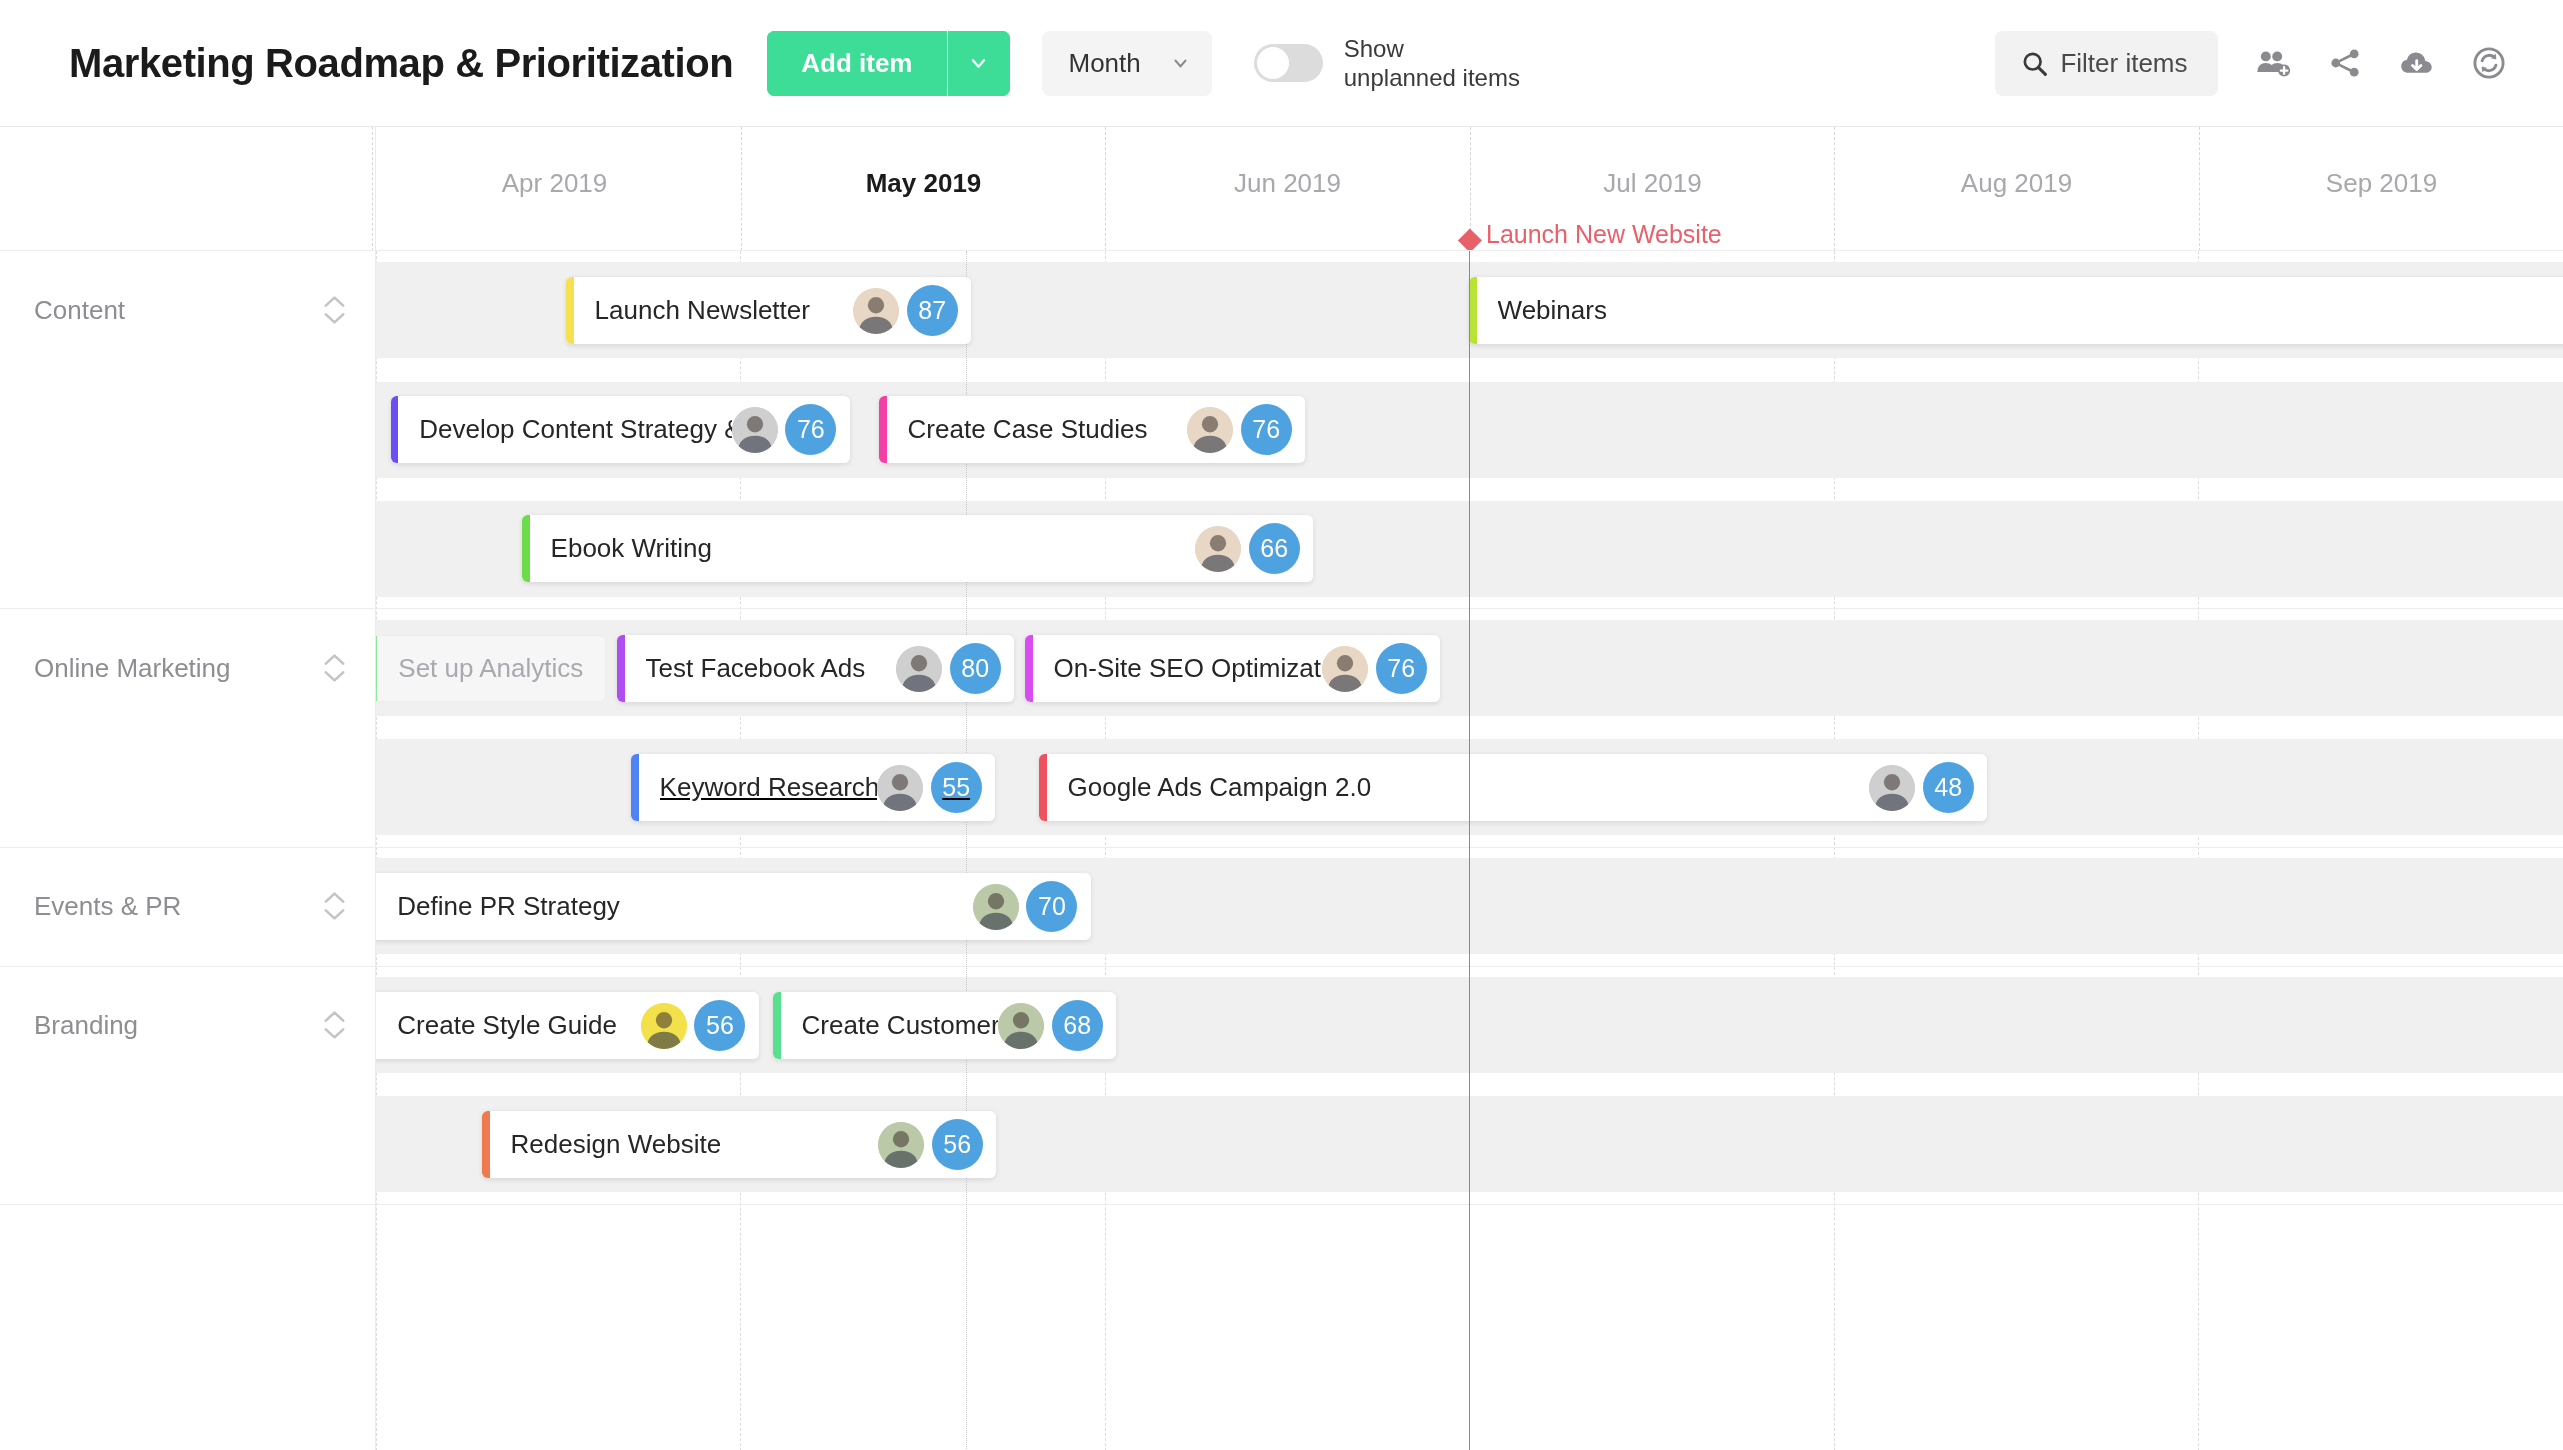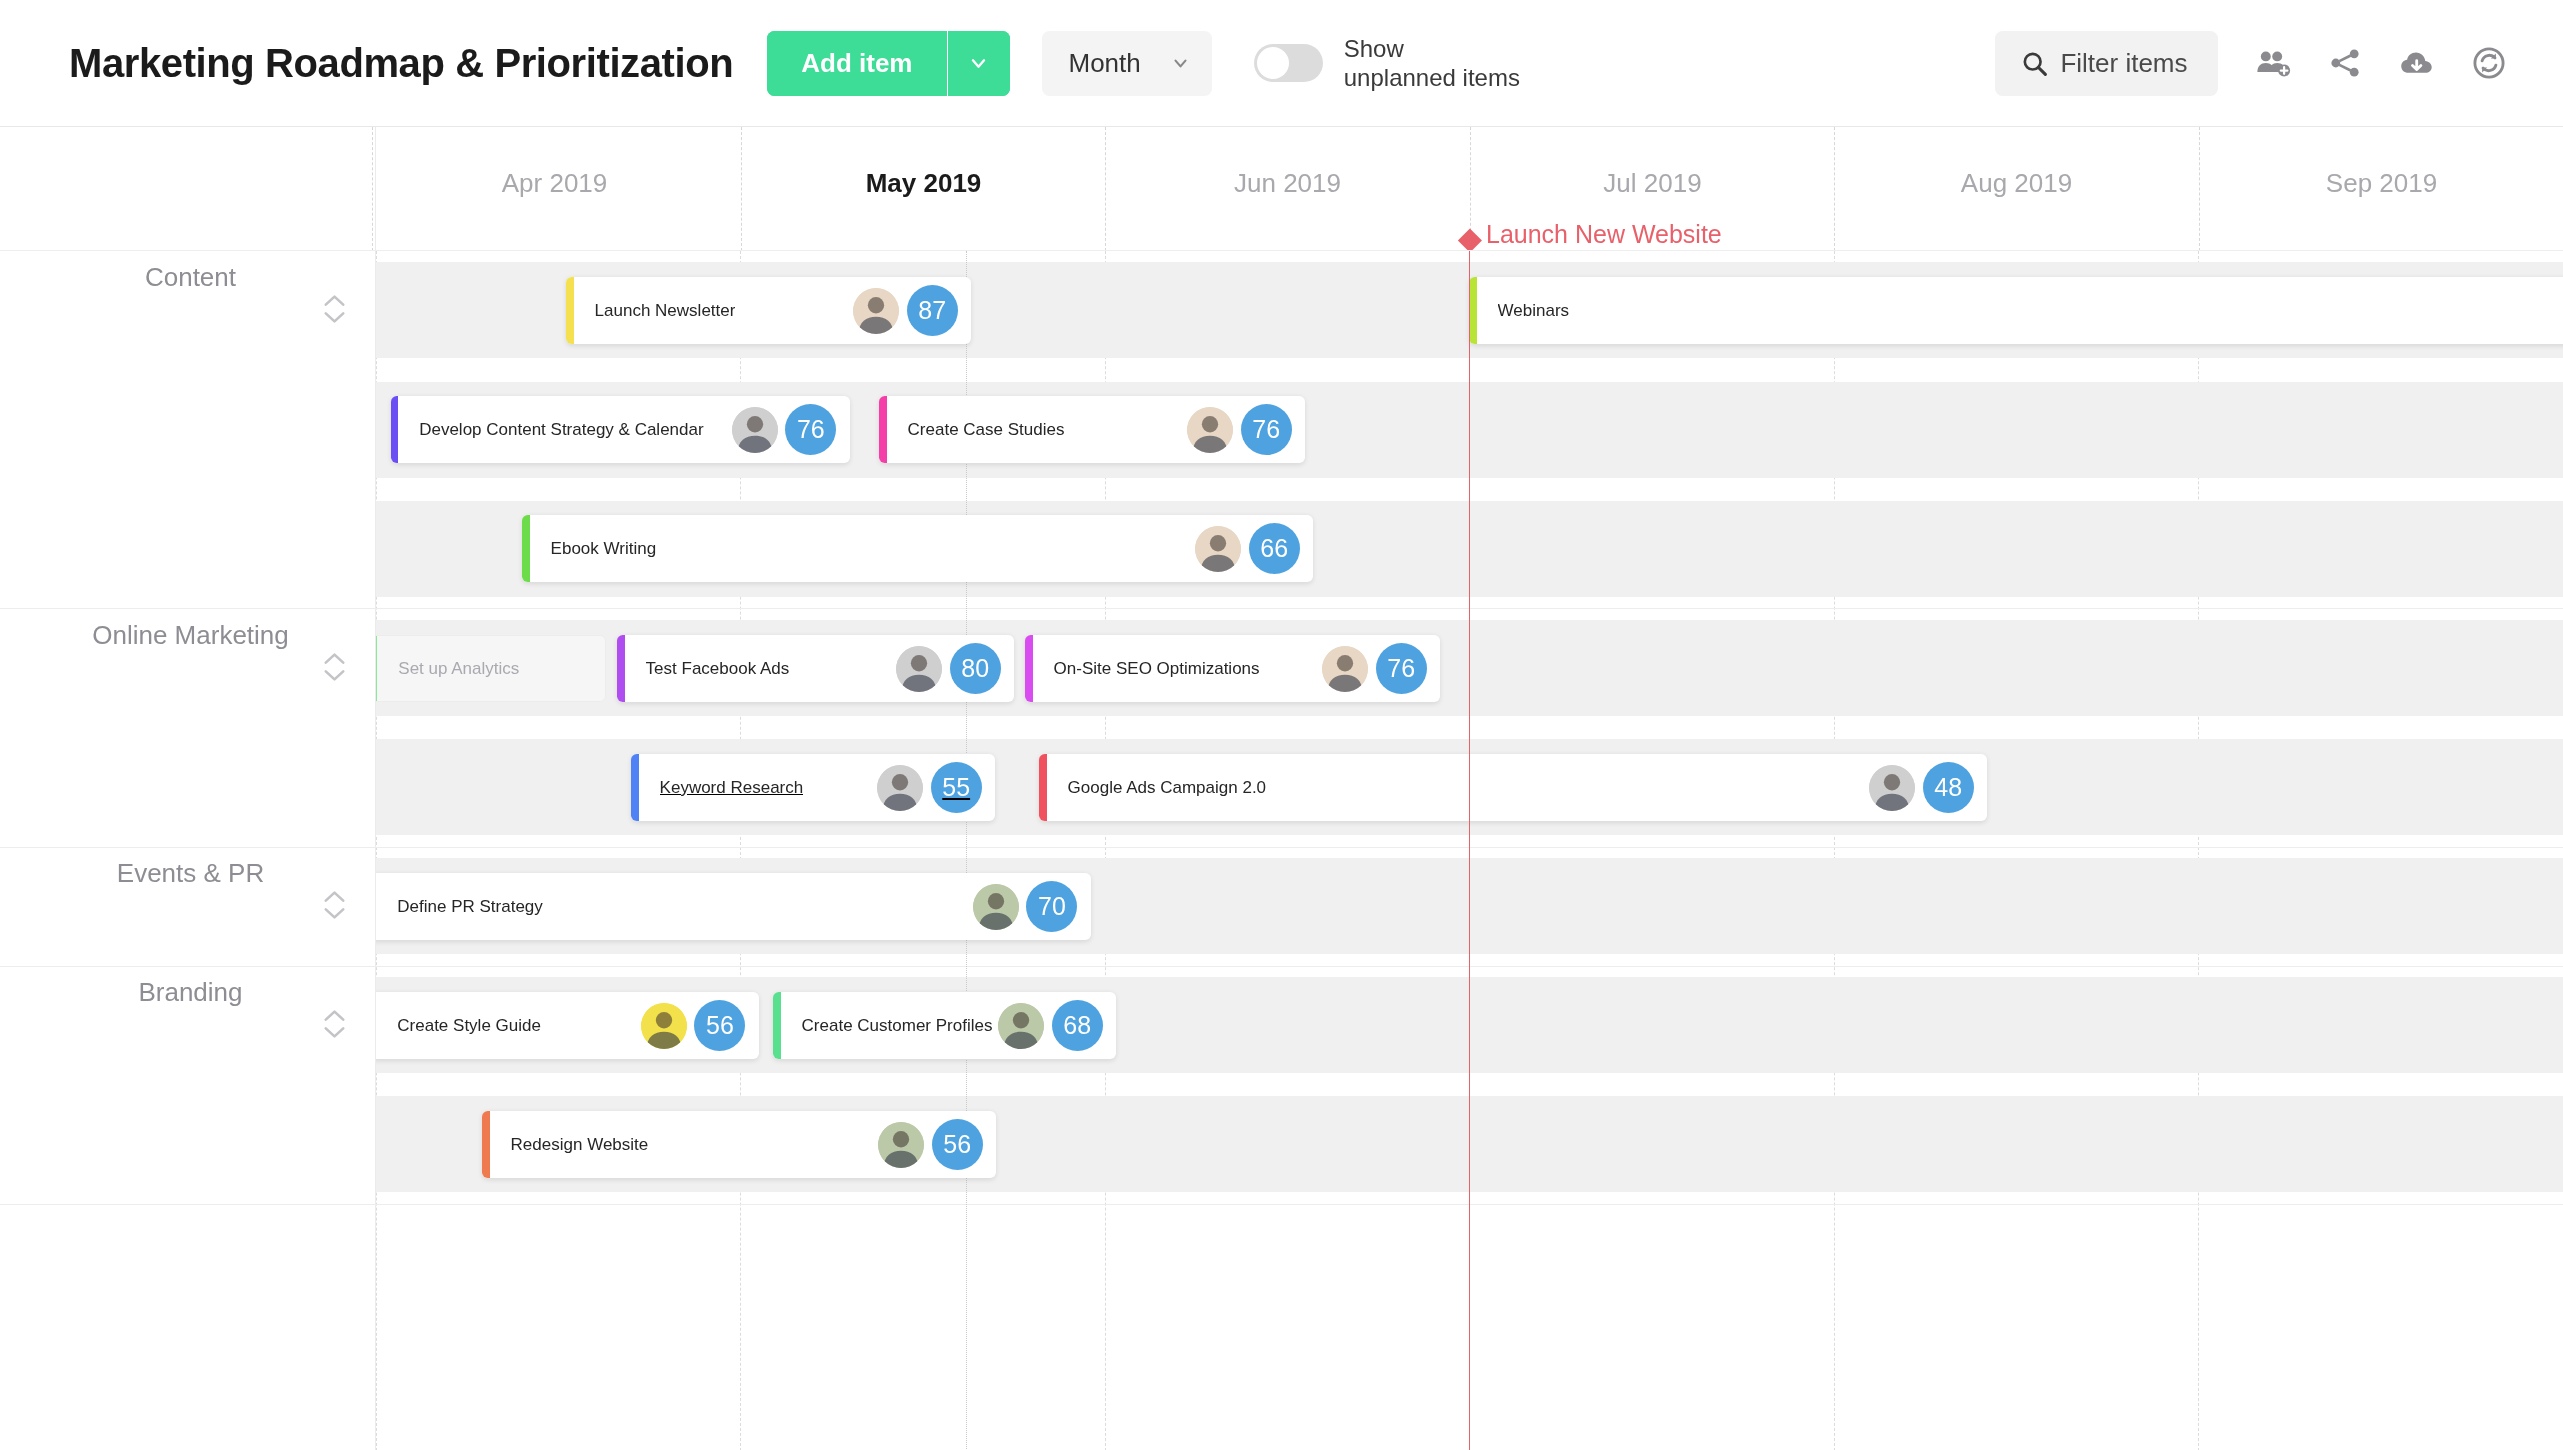--- a/index.html
+++ b/index.html
@@ -177,21 +177,20 @@
     background: #ffffff;
     border-right: 1px solid #ebebeb;
     z-index: 20;
   }
   .group-head {
     position: absolute; left: 0;
     width: 376px;
     display: flex; align-items: center;
     padding-left: 34px; padding-right: 29px;
     cursor: pointer;
-    flex-direction: column;
   }
   .group-name {
     font-size: 26px; color: #8d8d93; font-weight: 400;
   }
   .group-sort { margin-left: auto; width: 25px; height: 32px; }
   .sidebar-divider {
     position: absolute; left: 0; width: 376px;
     height: 1px; background: #ededed;
   }
 
@@ -236,21 +235,21 @@
     overflow: hidden;
     cursor: pointer;
     z-index: 10;
   }
   .bar-stripe {
     width: 7.6px; height: 100%;
     flex: 0 0 auto;
   }
   .bar-title {
     margin-left: 21px;
-    font-size: 17px;
+    font-size: 26px;
     color: #262626;
     white-space: nowrap;
     overflow: hidden;
   }
   .bar-right {
     margin-left: auto;
     display: flex; align-items: center;
     gap: 7.6px;
     padding-right: 13.3px;
     flex: 0 0 auto;

